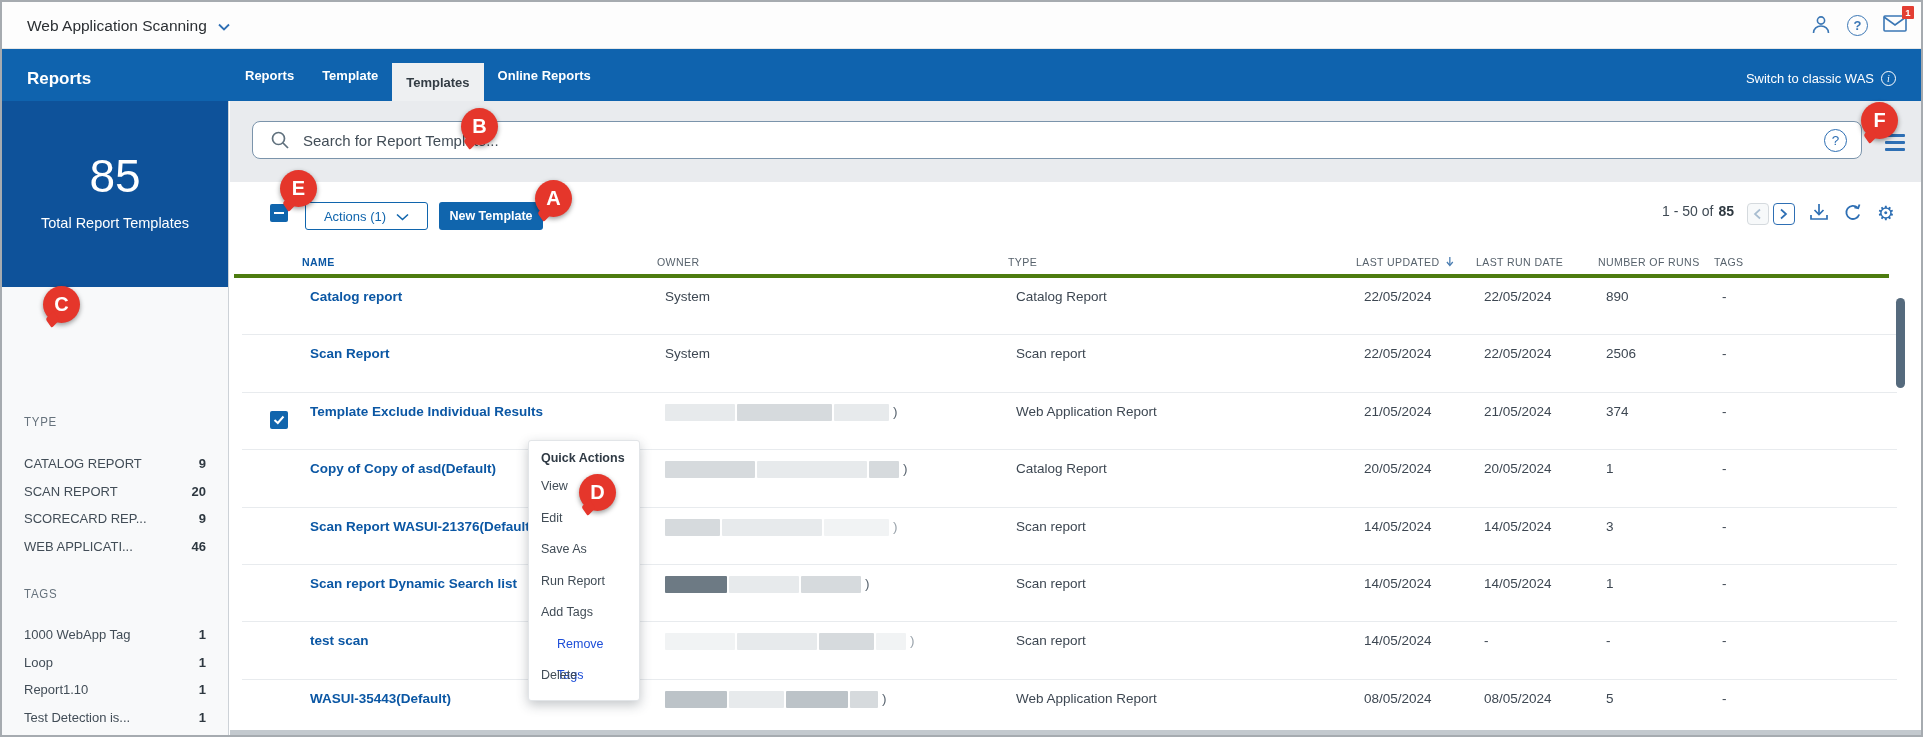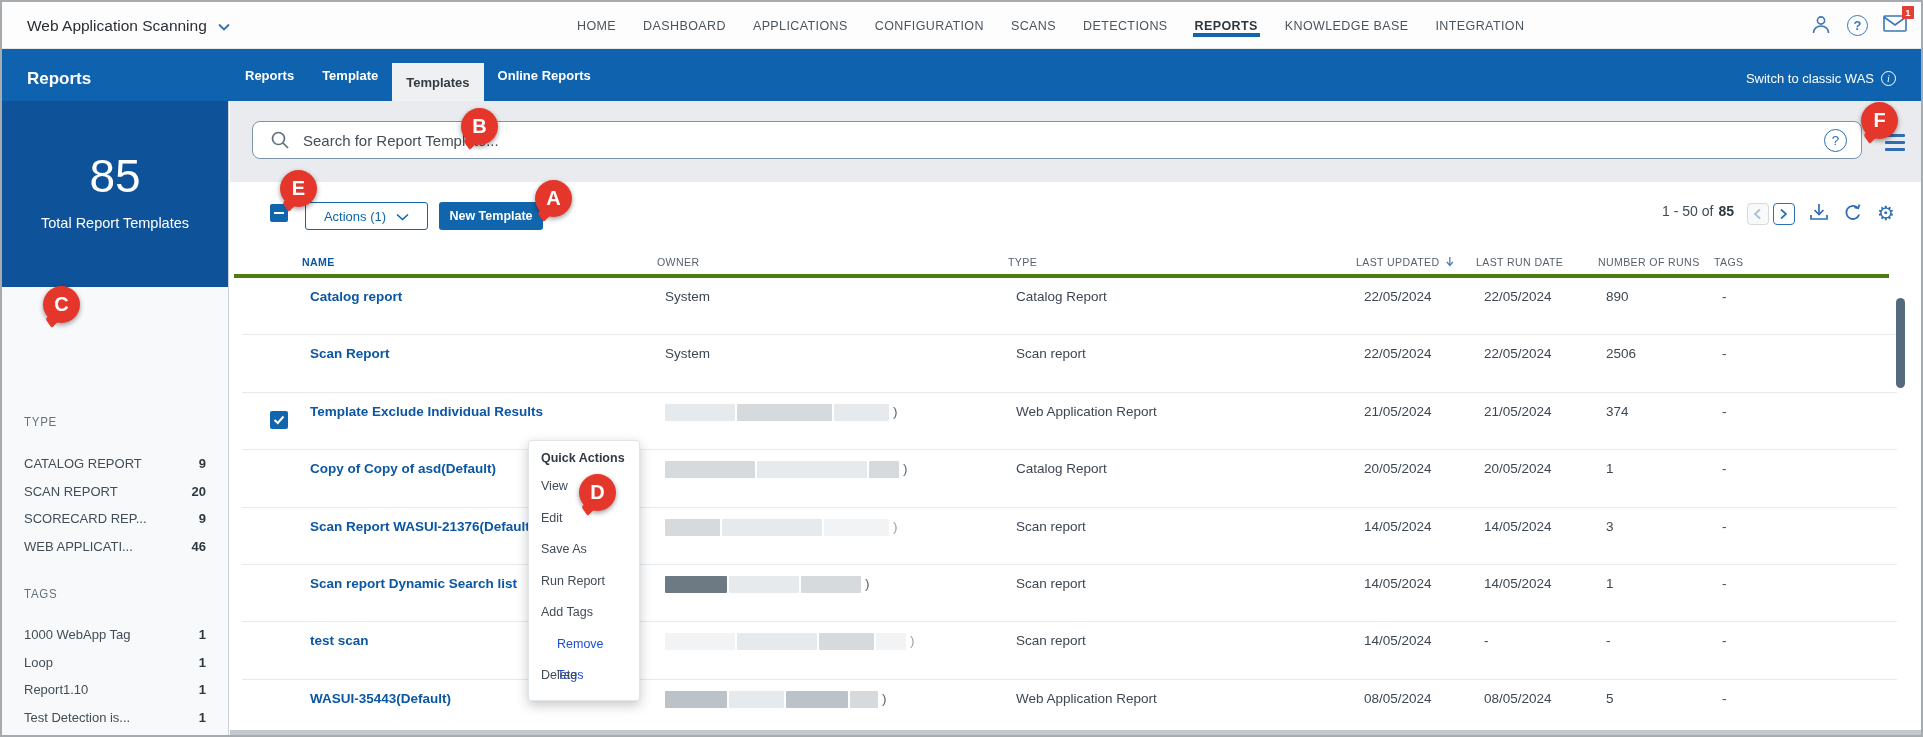--- a/index.html
+++ b/index.html
@@ -147,31 +147,20 @@
 
   <div class="topbar">
     <div class="brand">
       <span>Web Application Scanning</span>
       <span>
         <svg width="12" height="8">
             <polyline points="1,1.5 6,6.5 11,1.5" fill="none" stroke="#2e6fb4" stroke-width="1.8"></polyline>
           </svg>
       </span>
     </div>
-    <div class="topnav">
-      <div class="nav-item">HOME</div>
-      <div class="nav-item">DASHBOARD</div>
-      <div class="nav-item">APPLICATIONS</div>
-      <div class="nav-item">CONFIGURATION</div>
-      <div class="nav-item">SCANS</div>
-      <div class="nav-item">DETECTIONS</div>
-      <div class="nav-item active">REPORTS</div>
-      <div class="nav-item">KNOWLEDGE BASE</div>
-      <div class="nav-item">INTEGRATION</div>
-    </div>
     <div class="top-icons">
       <span>
         <svg width="22" height="22" fill="none" stroke="#3b77b5" stroke-width="1.6">
           <circle cx="11" cy="7.5" r="3.6"></circle>
             <path d="M3.5 20 c0-4.4 3.4-7 7.5-7 s7.5 2.6 7.5 7"></path>
         </svg>
       </span>
       <span class="icon-circle">?</span>
       <span class="mail-wrap">
         <svg width="24" height="17" fill="none" stroke="#3b77b5" stroke-width="1.6">

